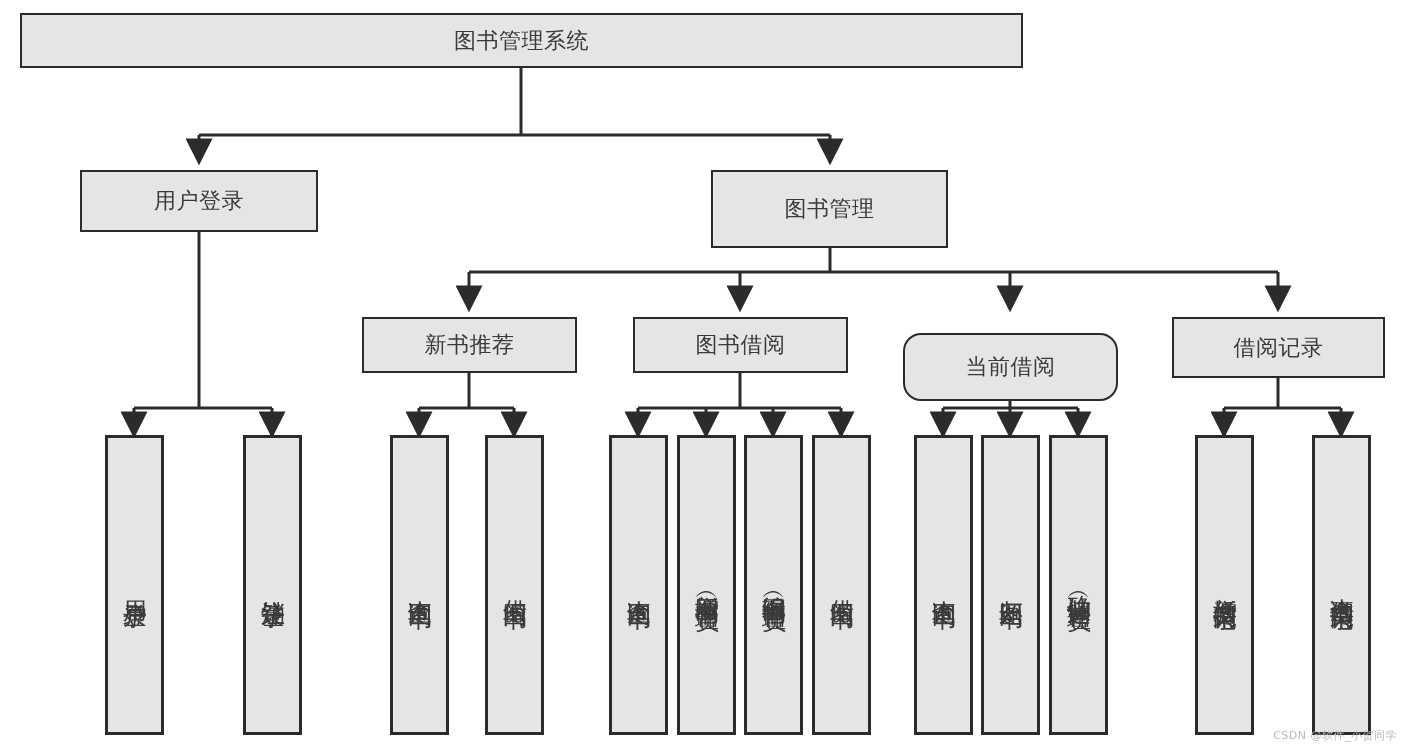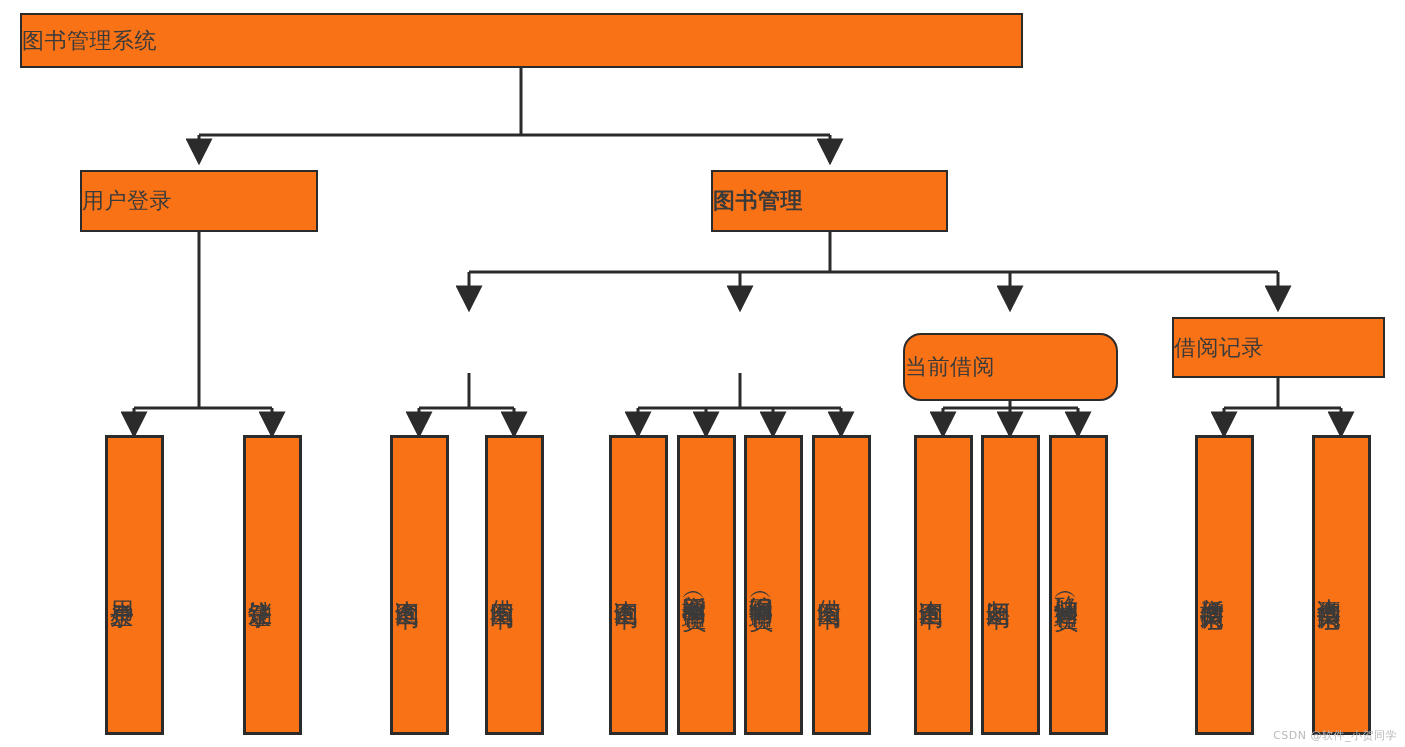--- a/index.html
+++ b/index.html
@@ -1,20 +1,20 @@
 <!DOCTYPE html>
 <html><head>
 <meta charset="utf-8">
 <style>
   html,body{margin:0;padding:0;background:#ffffff;}
   body{font-family:"DejaVu Sans","Liberation Sans",sans-serif;}
   #canvas{position:relative;width:1405px;height:747px;background:#fff;overflow:hidden;}
   svg#wires{position:absolute;left:0;top:0;width:1405px;height:747px;}
-  .node{position:absolute;box-sizing:border-box;background:#f97316;border:2px solid #2b2b2b;
-        display:flex;align-items:center;justify-content:flex-start;}
+  .node{position:absolute;box-sizing:border-box;background:#e5e5e5;border:2px solid #2b2b2b;
+        display:flex;align-items:center;justify-content:center;}
   .node .lbl{color:#3a3a3a;font-size:22px;line-height:1.18;letter-spacing:.5px;white-space:nowrap;}
   .node.leaf{border-width:3px;}
   .node.leaf .lbl{writing-mode:vertical-rl;text-orientation:upright;font-size:24px;
         line-height:1.12;letter-spacing:2px;white-space:nowrap;}
   .watermark{position:absolute;right:8px;bottom:4px;color:#b9b9b9;font-size:11px;
         letter-spacing:.5px;white-space:nowrap;}
 </style>
 </head>
 <body>
 
@@ -70,24 +70,30 @@
     </g>
   </svg>
 
   <div class="node" style="left:20px;top:13px;width:1003px;height:55px;">
     <span class="lbl">图书管理系统</span>
   </div>
 
   <div class="node" style="left:80px;top:170px;width:238px;height:62px;">
     <span class="lbl">用户登录</span>
   </div>
-  <div class="node" style="left:711px;top:170px;width:237px;height:62px;font-weight:bold;">
+  <div class="node" style="left:711px;top:170px;width:237px;height:78px;">
     <span class="lbl">图书管理</span>
   </div>
 
+  <div class="node" style="left:362px;top:317px;width:215px;height:56px;">
+    <span class="lbl">新书推荐</span>
+  </div>
+  <div class="node" style="left:633px;top:317px;width:215px;height:56px;">
+    <span class="lbl">图书借阅</span>
+  </div>
   <div class="node" style="left:903px;top:333px;width:215px;height:68px;border-radius:18px;">
     <span class="lbl">当前借阅</span>
   </div>
   <div class="node" style="left:1172px;top:317px;width:213px;height:61px;">
     <span class="lbl">借阅记录</span>
   </div>
 
   <div class="node leaf" style="left:105px;top:435px;width:59px;height:300px;">
     <span class="lbl">用户登录</span>
   </div>

